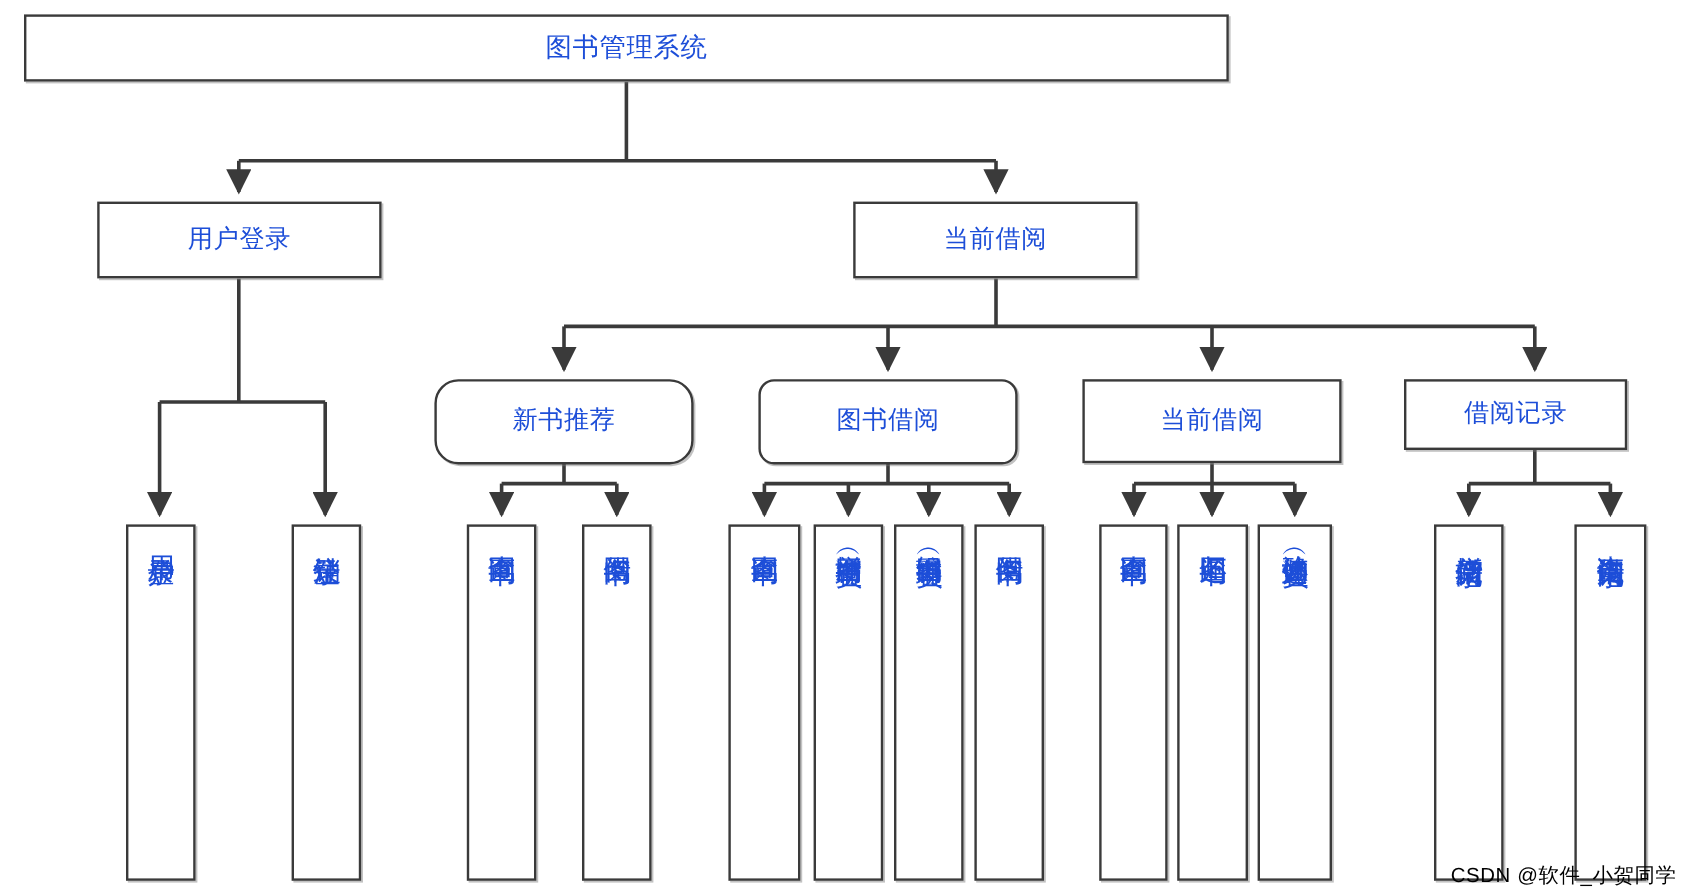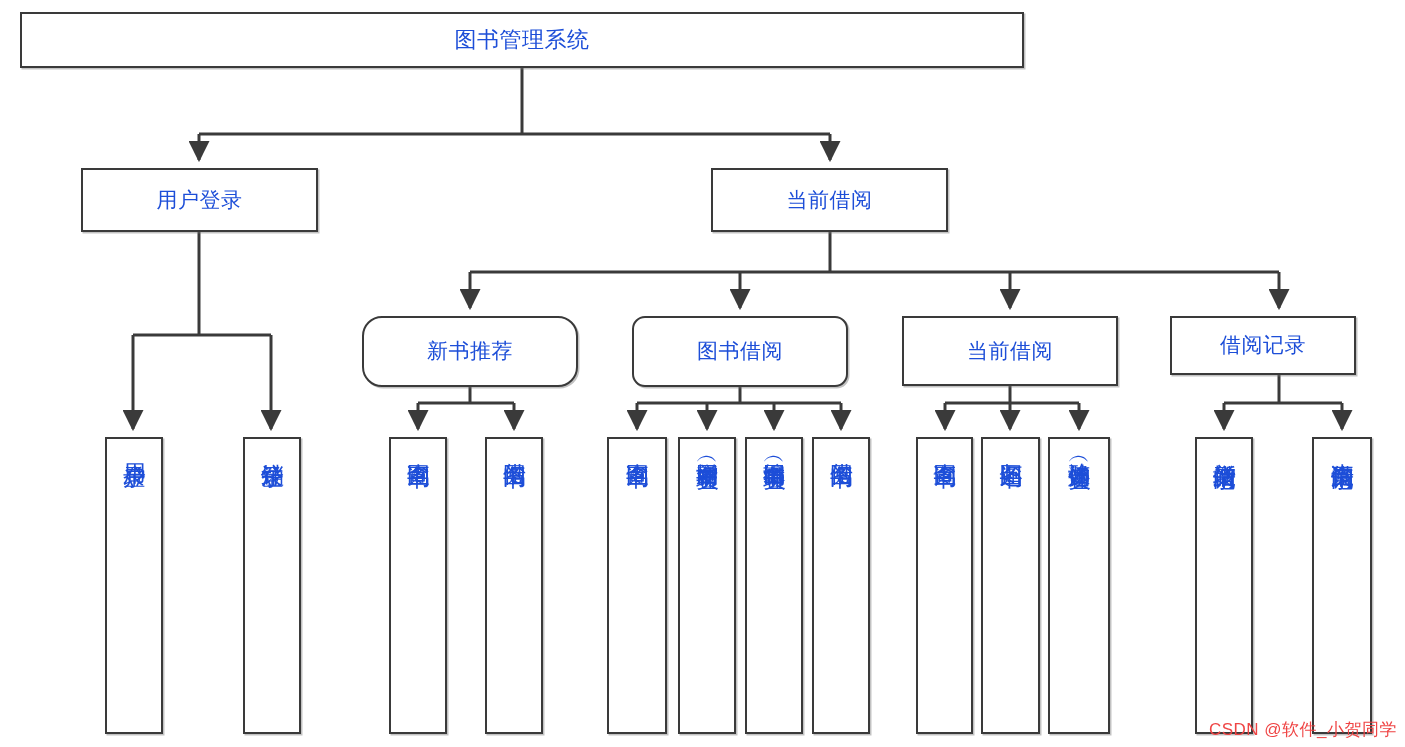--- a/index.html
+++ b/index.html
@@ -63,21 +63,21 @@
     white-space: nowrap;
   }
   .node.vertical.tall-text .label {
     font-size: 22px;
   }
   #watermark {
     position: absolute;
     right: 8px;
     bottom: 6px;
     font-size: 17px;
-    color: #ef4444;
+    color: #000000;
     letter-spacing: 0.5px;
     pointer-events: none;
     user-select: none;
     white-space: nowrap;
   }
 </style>
 </head>
 <body>
 
 <div id="diagram-root">

